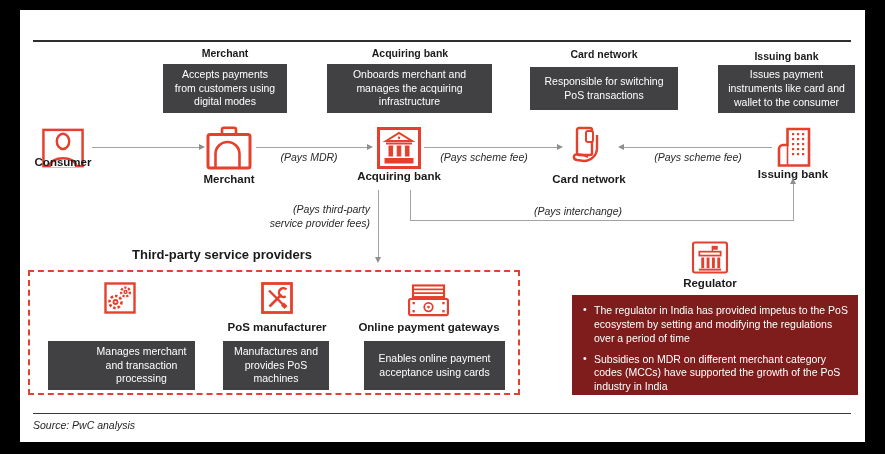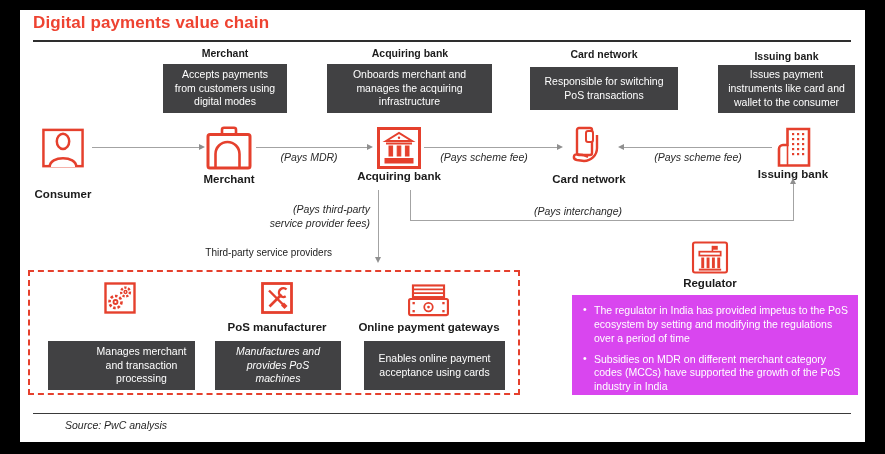--- a/index.html
+++ b/index.html
@@ -17,21 +17,21 @@
   .tl3{left:532px;width:144px;top:48px;}
   .tl4{left:720px;width:133px;top:50px;}
   
   .dbox{background:#414143;color:#fff;font-size:10.5px;line-height:1.32;text-align:center;display:flex;align-items:center;justify-content:center;padding:4px 8px;box-sizing:border-box;}
   .db1{left:163px;top:64px;width:124px;height:49px;}
   .db2{left:327px;top:64px;width:165px;height:49px;}
   .db3{left:530px;top:67px;width:148px;height:43px;}
   .db4{left:718px;top:65px;width:137px;height:48px;}
   
   .flowlabel{font-size:11.5px;font-weight:bold;color:#1b1b1b;text-align:center;}
-  .fl-consumer{left:23px;width:80px;top:188px;text-align:center;}
+  .fl-consumer{left:23px;width:80px;top:156px;text-align:center;}
   .fl-merchant{left:189px;width:80px;top:173px;}
   .fl-acq{left:352px;width:94px;top:170px;}
   .fl-card{left:545px;width:88px;top:173px;}
   .fl-iss{left:753px;width:80px;top:168px;}
   .ic-consumer{left:42px;top:128px;}
   .ic-merchant{left:206px;top:126px;}
   .ic-acq{left:377px;top:127px;}
   .ic-card{left:566px;top:126px;}
   .ic-iss{left:777px;top:127px;}
   .ic-regulator{left:691px;top:241px;}
@@ -57,46 +57,45 @@
   
   .feelabel{font-size:10.5px;font-style:italic;color:#2a2a2a;text-align:center;}
   .fee-mdr{left:259px;width:100px;top:151px;}
   .fee-sch1{left:434px;width:100px;top:151px;}
   .fee-sch2{left:648px;width:100px;top:151px;}
   .fee-int{left:528px;width:100px;top:205px;}
   .fee-tp{left:220px;width:150px;text-align:right;font-style:italic;}
   .fee-tp1{top:203px;}
   .fee-tp2{top:217px;}
   
-  .tp-header{left:112px;width:220px;top:247px;font-size:10px;color:#1b1b1b;text-align:right;}
+  .tp-header{left:112px;width:220px;top:247px;font-size:13px;color:#1b1b1b;text-align:center;font-weight:bold;}
   .dashed-box{left:28px;top:270px;width:492px;height:125px;border:2px dashed #e5402d;box-sizing:border-box;}
   .tpl1{left:50px;width:140px;top:321px;}
   .tpl2{left:207px;width:140px;top:321px;}
   .tpl3{left:349px;width:160px;top:321px;text-align:center;}
   .tpb1{left:48px;top:341px;width:147px;height:49px;padding-left:48px;}
-  .tpb2{left:215px;top:341px;width:126px;height:49px;font-style:italic;}
+  .tpb2{left:223px;top:341px;width:106px;height:49px;}
   .tpb3{left:364px;top:341px;width:141px;height:49px;}
   
   .reg-label{left:670px;width:80px;top:277px;font-size:11.5px;font-weight:bold;color:#1b1b1b;text-align:center;}
-  .reg-box{left:572px;top:295px;width:286px;height:100px;background:#d946ef;color:#fff;font-size:10.5px;line-height:1.32;box-sizing:border-box;padding:9px 10px 6px 10px;}
+  .reg-box{left:572px;top:295px;width:286px;height:100px;background:#7f1d1d;color:#fff;font-size:10.5px;line-height:1.32;box-sizing:border-box;padding:9px 10px 6px 10px;}
   .reg-box ul{margin:0;padding:0;list-style:none;}
   .reg-box li{position:relative;padding-left:12px;margin-bottom:7px;}
   .reg-box li::before{content:"\2022";position:absolute;left:1px;top:-1px;}
   
   .src-rule{left:33px;top:413px;width:818px;height:1px;background:#3a3a3a;}
-  .src-text{left:33px;top:419px;font-size:10.5px;font-style:italic;color:#1f1f1f;margin-left:32px;}
+  .src-text{left:33px;top:419px;font-size:10.5px;font-style:italic;color:#1f1f1f;}
   svg{display:block;}
 </style>
 </head>
 <body>
 
 <div class="stage">
   <div class="panel"></div>
 
-  <div class="abs title">Digital payments value chain</div>
   <div class="abs title-rule"></div>
 
   <div class="abs toplabel tl1">Merchant</div>
   <div class="abs toplabel tl2">Acquiring bank</div>
   <div class="abs toplabel tl3">Card network</div>
   <div class="abs toplabel tl4">Issuing bank</div>
 
   <div class="abs dbox db1">Accepts payments from customers using digital modes</div>
   <div class="abs dbox db2">Onboards merchant and manages the acquiring infrastructure</div>
   <div class="abs dbox db3">Responsible for switching PoS transactions</div>

